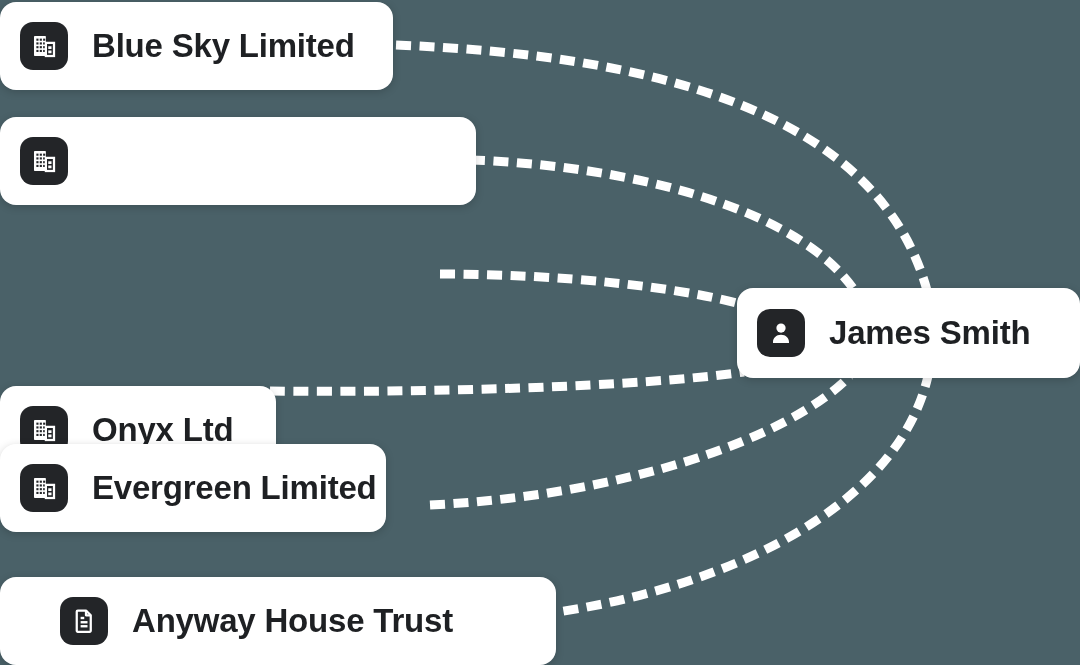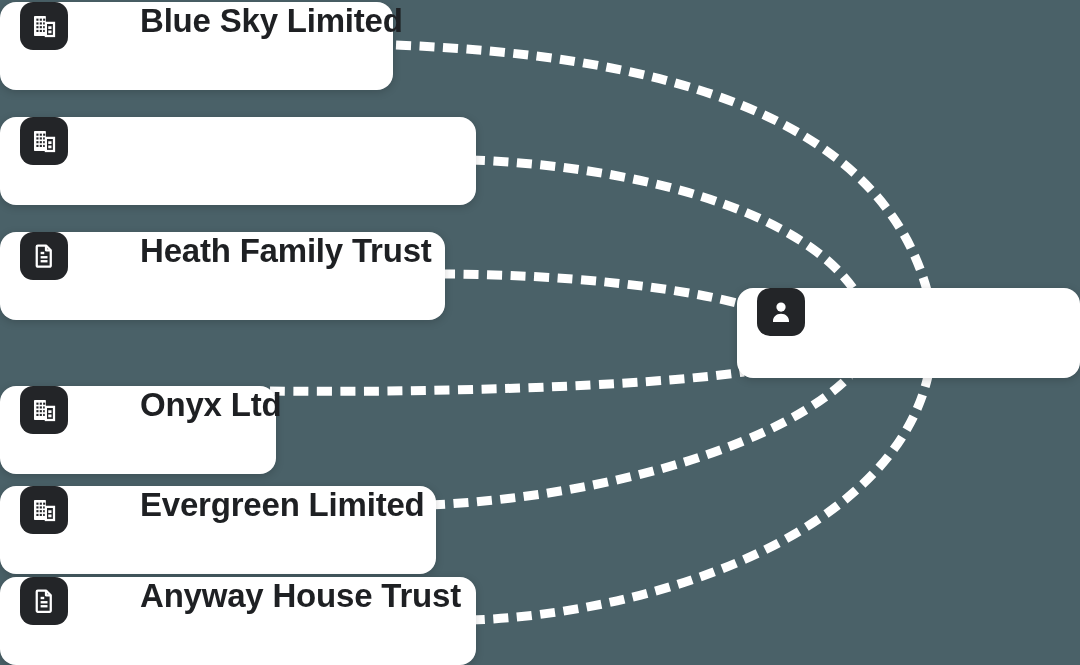--- a/index.html
+++ b/index.html
@@ -23,27 +23,27 @@
   .links path {
     fill: none;
     stroke: var(--line, #ffffff);
     stroke-width: 9;
     stroke-dasharray: 15 8.5;
   }
   .card {
     position: absolute;
     z-index: 2;
     display: flex;
+    align-items: center;
     background: var(--card, #ffffff);
     border-radius: 16px;
     box-shadow: 0 2px 8px rgba(0,0,0,0.18);
     height: 88px;
     left: 0;
     cursor: default;
-    gap: 48px;
   }
   .iconbox {
     flex: 0 0 48px;
     width: 48px;
     height: 48px;
     margin-left: 20px;
     border-radius: 13px;
     background: var(--iconbg, #232528);
     display: flex;
     align-items: center;
@@ -57,22 +57,22 @@
     font-weight: 600;
     letter-spacing: -0.2px;
     color: var(--text, #1e2023);
     white-space: nowrap;
   }
   
   .entity-0 { top: 2px;   width: 393px; }
   .entity-1 { top: 117px; width: 476px; }
   .entity-2 { top: 232px; width: 445px; }
   .entity-3 { top: 347px; width: 276px; margin-top: 39px; }
-  .entity-4 { top: 486px; width: 436px; }
-  .entity-5 { top: 577px; width: 476px; }
+  .entity-4 { top: 444px; width: 386px; }
+  .entity-5 { top: 577px; width: 516px; padding-left: 40px; }
   .person-card { top: 288px; left: 737px; width: 343px; height: 90px; }
 </style>
 </head>
 <body>
 
 <div class="canvas" style="--bg: #4a6168; --line: #ffffff; --card: #ffffff; --iconbg: #232528; --text: #1e2023;">
 
   <svg class="links" viewBox="0 0 1080 665" width="1080" height="665" aria-hidden="true">
     <path d="M 396,45  C 650,55  880,110 928,294"></path>
     <path d="M 470,160 C 620,165 800,205 857,294"></path>
@@ -126,100 +126,89 @@
             <rect x="8.6" y="15.1" width="1.7" height="1.7"></rect>
             <rect x="11.3" y="15.1" width="1.7" height="1.7"></rect>
         </g>
         <rect x="13.5" y="9.5" width="6.5" height="10.5" fill="none" stroke="#fff" stroke-width="1.8"></rect>
         <rect x="15.4" y="12.2" width="2.6" height="2.2" fill="#fff"></rect>
         <rect x="15.4" y="15.6" width="2.6" height="2.2" fill="#fff"></rect>
       </svg>
     </span>
   </div>
 
-  <div class="card entity-2">
+
+  <div class="card entity-3">
+    <span class="iconbox">
+      <svg width="30" height="30" viewBox="0 0 24 24">
+        <rect x="4" y="4" width="9.5" height="16" rx="0.6" fill="#fff"></rect>
+        <g fill="#232528">
+          <rect x="5.9" y="6.1" width="1.7" height="1.7"></rect>
+            <rect x="8.6" y="6.1" width="1.7" height="1.7"></rect>
+            <rect x="11.3" y="6.1" width="1.7" height="1.7"></rect>
+          <rect x="5.9" y="9.1" width="1.7" height="1.7"></rect>
+            <rect x="8.6" y="9.1" width="1.7" height="1.7"></rect>
+            <rect x="11.3" y="9.1" width="1.7" height="1.7"></rect>
+          <rect x="5.9" y="12.1" width="1.7" height="1.7"></rect>
+            <rect x="8.6" y="12.1" width="1.7" height="1.7"></rect>
+            <rect x="11.3" y="12.1" width="1.7" height="1.7"></rect>
+          <rect x="5.9" y="15.1" width="1.7" height="1.7"></rect>
+            <rect x="8.6" y="15.1" width="1.7" height="1.7"></rect>
+            <rect x="11.3" y="15.1" width="1.7" height="1.7"></rect>
+        </g>
+        <rect x="13.5" y="9.5" width="6.5" height="10.5" fill="none" stroke="#fff" stroke-width="1.8"></rect>
+        <rect x="15.4" y="12.2" width="2.6" height="2.2" fill="#fff"></rect>
+        <rect x="15.4" y="15.6" width="2.6" height="2.2" fill="#fff"></rect>
+      </svg>
+    </span>
+    <span class="label">Onyx Ltd</span>
+  </div>
+
+  <div class="card entity-4">
+    <span class="iconbox">
+      <svg width="30" height="30" viewBox="0 0 24 24">
+        <rect x="4" y="4" width="9.5" height="16" rx="0.6" fill="#fff"></rect>
+        <g fill="#232528">
+          <rect x="5.9" y="6.1" width="1.7" height="1.7"></rect>
+            <rect x="8.6" y="6.1" width="1.7" height="1.7"></rect>
+            <rect x="11.3" y="6.1" width="1.7" height="1.7"></rect>
+          <rect x="5.9" y="9.1" width="1.7" height="1.7"></rect>
+            <rect x="8.6" y="9.1" width="1.7" height="1.7"></rect>
+            <rect x="11.3" y="9.1" width="1.7" height="1.7"></rect>
+          <rect x="5.9" y="12.1" width="1.7" height="1.7"></rect>
+            <rect x="8.6" y="12.1" width="1.7" height="1.7"></rect>
+            <rect x="11.3" y="12.1" width="1.7" height="1.7"></rect>
+          <rect x="5.9" y="15.1" width="1.7" height="1.7"></rect>
+            <rect x="8.6" y="15.1" width="1.7" height="1.7"></rect>
+            <rect x="11.3" y="15.1" width="1.7" height="1.7"></rect>
+        </g>
+        <rect x="13.5" y="9.5" width="6.5" height="10.5" fill="none" stroke="#fff" stroke-width="1.8"></rect>
+        <rect x="15.4" y="12.2" width="2.6" height="2.2" fill="#fff"></rect>
+        <rect x="15.4" y="15.6" width="2.6" height="2.2" fill="#fff"></rect>
+      </svg>
+    </span>
+    <span class="label">Evergreen Limited</span>
+  </div>
+
+  <div class="card entity-5">
     <span class="iconbox">
       <svg width="30" height="30" viewBox="0 0 24 24">
         <path d="M7,3.6 h6.6 l3.8,3.8 v12.4 a0.8,0.8 0 0 1 -0.8,0.8 h-9.6 a0.8,0.8 0 0 1 -0.8,-0.8 v-15.4 a0.8,0.8 0 0 1 0.8,-0.8 z" fill="none" stroke="#fff" stroke-width="1.8" stroke-linejoin="round"></path>
         <path d="M13.6,3.6 v3.8 h3.8" fill="none" stroke="#fff" stroke-width="1.8" stroke-linejoin="round"></path>
         <line x1="9.3" y1="9.6" x2="12.2" y2="9.6" stroke="#fff" stroke-width="1.9"></line>
         <line x1="9.3" y1="13" x2="14.8" y2="13" stroke="#fff" stroke-width="1.9"></line>
         <line x1="9.3" y1="16.2" x2="14.8" y2="16.2" stroke="#fff" stroke-width="1.9"></line>
       </svg>
     </span>
-    <span class="label">Heath Family Trust</span>
-  </div>
-
-  <div class="card entity-3">
-    <span class="iconbox">
-      <svg width="30" height="30" viewBox="0 0 24 24">
-        <rect x="4" y="4" width="9.5" height="16" rx="0.6" fill="#fff"></rect>
-        <g fill="#232528">
-          <rect x="5.9" y="6.1" width="1.7" height="1.7"></rect>
-            <rect x="8.6" y="6.1" width="1.7" height="1.7"></rect>
-            <rect x="11.3" y="6.1" width="1.7" height="1.7"></rect>
-          <rect x="5.9" y="9.1" width="1.7" height="1.7"></rect>
-            <rect x="8.6" y="9.1" width="1.7" height="1.7"></rect>
-            <rect x="11.3" y="9.1" width="1.7" height="1.7"></rect>
-          <rect x="5.9" y="12.1" width="1.7" height="1.7"></rect>
-            <rect x="8.6" y="12.1" width="1.7" height="1.7"></rect>
-            <rect x="11.3" y="12.1" width="1.7" height="1.7"></rect>
-          <rect x="5.9" y="15.1" width="1.7" height="1.7"></rect>
-            <rect x="8.6" y="15.1" width="1.7" height="1.7"></rect>
-            <rect x="11.3" y="15.1" width="1.7" height="1.7"></rect>
-        </g>
-        <rect x="13.5" y="9.5" width="6.5" height="10.5" fill="none" stroke="#fff" stroke-width="1.8"></rect>
-        <rect x="15.4" y="12.2" width="2.6" height="2.2" fill="#fff"></rect>
-        <rect x="15.4" y="15.6" width="2.6" height="2.2" fill="#fff"></rect>
-      </svg>
-    </span>
-    <span class="label">Onyx Ltd</span>
-  </div>
-
-  <div class="card entity-4">
-    <span class="iconbox">
-      <svg width="30" height="30" viewBox="0 0 24 24">
-        <rect x="4" y="4" width="9.5" height="16" rx="0.6" fill="#fff"></rect>
-        <g fill="#232528">
-          <rect x="5.9" y="6.1" width="1.7" height="1.7"></rect>
-            <rect x="8.6" y="6.1" width="1.7" height="1.7"></rect>
-            <rect x="11.3" y="6.1" width="1.7" height="1.7"></rect>
-          <rect x="5.9" y="9.1" width="1.7" height="1.7"></rect>
-            <rect x="8.6" y="9.1" width="1.7" height="1.7"></rect>
-            <rect x="11.3" y="9.1" width="1.7" height="1.7"></rect>
-          <rect x="5.9" y="12.1" width="1.7" height="1.7"></rect>
-            <rect x="8.6" y="12.1" width="1.7" height="1.7"></rect>
-            <rect x="11.3" y="12.1" width="1.7" height="1.7"></rect>
-          <rect x="5.9" y="15.1" width="1.7" height="1.7"></rect>
-            <rect x="8.6" y="15.1" width="1.7" height="1.7"></rect>
-            <rect x="11.3" y="15.1" width="1.7" height="1.7"></rect>
-        </g>
-        <rect x="13.5" y="9.5" width="6.5" height="10.5" fill="none" stroke="#fff" stroke-width="1.8"></rect>
-        <rect x="15.4" y="12.2" width="2.6" height="2.2" fill="#fff"></rect>
-        <rect x="15.4" y="15.6" width="2.6" height="2.2" fill="#fff"></rect>
-      </svg>
-    </span>
-    <span class="label">Evergreen Limited</span>
-  </div>
-
-  <div class="card entity-5">
-    <span class="iconbox">
-      <svg width="30" height="30" viewBox="0 0 24 24">
-        <path d="M7,3.6 h6.6 l3.8,3.8 v12.4 a0.8,0.8 0 0 1 -0.8,0.8 h-9.6 a0.8,0.8 0 0 1 -0.8,-0.8 v-15.4 a0.8,0.8 0 0 1 0.8,-0.8 z" fill="none" stroke="#fff" stroke-width="1.8" stroke-linejoin="round"></path>
-        <path d="M13.6,3.6 v3.8 h3.8" fill="none" stroke="#fff" stroke-width="1.8" stroke-linejoin="round"></path>
-        <line x1="9.3" y1="9.6" x2="12.2" y2="9.6" stroke="#fff" stroke-width="1.9"></line>
-        <line x1="9.3" y1="13" x2="14.8" y2="13" stroke="#fff" stroke-width="1.9"></line>
-        <line x1="9.3" y1="16.2" x2="14.8" y2="16.2" stroke="#fff" stroke-width="1.9"></line>
-      </svg>
-    </span>
     <span class="label">Anyway House Trust</span>
   </div>
 
   <div class="card person-card">
     <span class="iconbox">
       <svg width="30" height="30" viewBox="0 0 24 24">
         <circle cx="12" cy="8" r="3.7" fill="#fff"></circle>
         <path d="M12,13.4 c-3.9,0 -6.4,2.7 -6.4,5.8 v0.8 h12.8 v-0.8 c0,-3.1 -2.5,-5.8 -6.4,-5.8 z" fill="#fff"></path>
       </svg>
     </span>
+    <span class="label">James Smith</span>
   </div>
 
 </div>
 
 </body></html>

